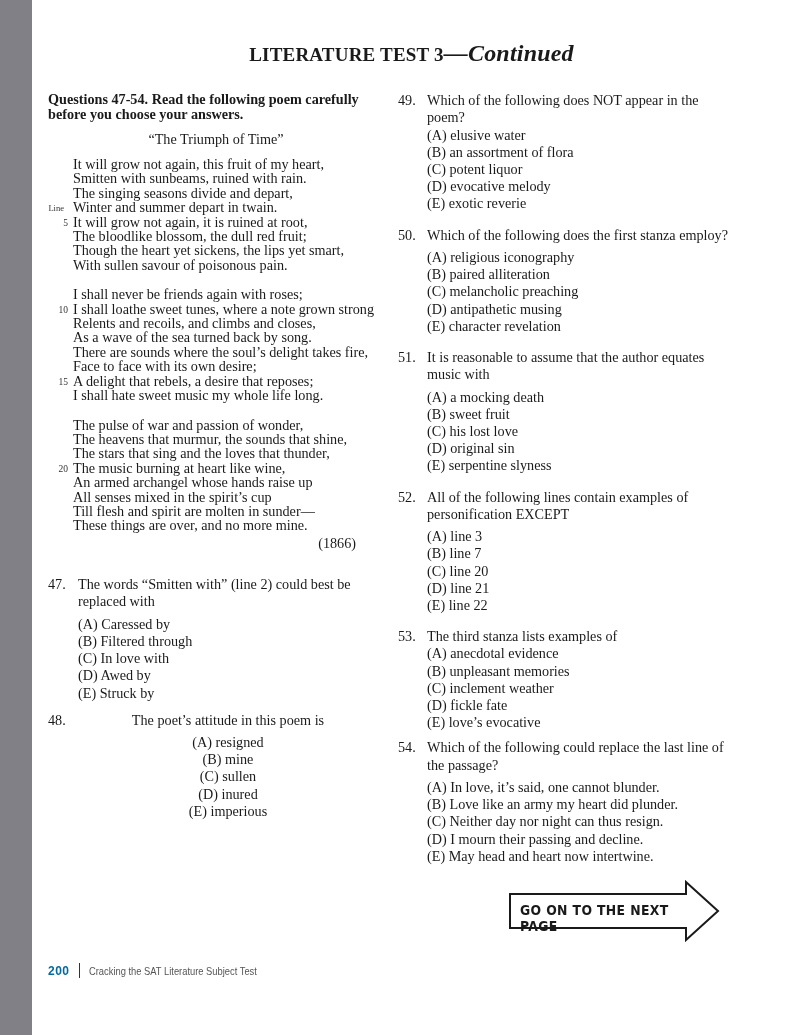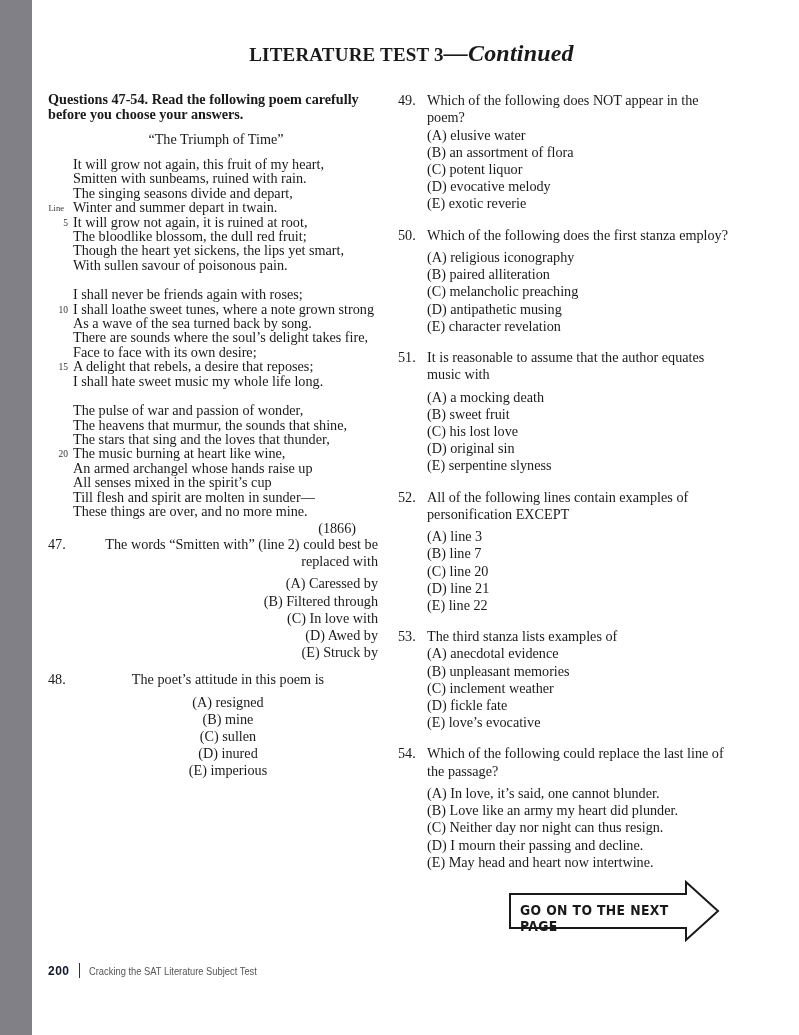--- a/index.html
+++ b/index.html
@@ -45,21 +45,21 @@
     position: absolute; left: 12px; top: 22px;
     font-family: "DejaVu Sans", "Liberation Sans", sans-serif; font-weight: bold;
     font-size: 13.5px; letter-spacing: 0.4px; color: #1a1a1a;
     transform: scaleX(0.92); transform-origin: left center;
   }
   .footer {
     position: absolute; left: 48px; top: 963px;
     font-family: "Liberation Sans", "DejaVu Sans", sans-serif; font-size: 11px; color: #555;
     display: flex; align-items: center;
   }
-  .footer .pg { font-weight: bold; color: #0f172a; font-size: 12px; letter-spacing: 0.5px; }
+  .footer .pg { font-weight: bold; color: #0369a1; font-size: 12px; letter-spacing: 0.5px; }
   .footer .sep { display: inline-block; width: 1px; height: 15px; background: #333; margin: 0 9px 0 9px; }
   .footer .book { transform: scaleX(0.85); transform-origin: left center; display: inline-block; }
 </style>
 </head>
 <body>
 
 <div class="sidebar"></div>
 
 <div class="title">
   <span>LITERATURE TEST 3</span><span class="cont">—Continued</span>
@@ -76,40 +76,41 @@
       <div class="pline"><span>The singing seasons divide and depart,</span></div>
       <div class="pline"><span class="lnum word">Line</span><span>Winter and summer depart in twain.</span></div>
       <div class="pline"><span class="lnum">5</span><span>It will grow not again, it is ruined at root,</span></div>
       <div class="pline"><span>The bloodlike blossom, the dull red fruit;</span></div>
       <div class="pline"><span>Though the heart yet sickens, the lips yet smart,</span></div>
       <div class="pline"><span>With sullen savour of poisonous pain.</span></div>
     </div>
     <div class="stanza">
       <div class="pline"><span>I shall never be friends again with roses;</span></div>
       <div class="pline"><span class="lnum">10</span><span>I shall loathe sweet tunes, where a note grown strong</span></div>
+      <div class="pline"><span>Relents and recoils, and climbs and closes,</span></div>
       <div class="pline"><span>As a wave of the sea turned back by song.</span></div>
       <div class="pline"><span>There are sounds where the soul’s delight takes fire,</span></div>
       <div class="pline"><span>Face to face with its own desire;</span></div>
       <div class="pline"><span class="lnum">15</span><span>A delight that rebels, a desire that reposes;</span></div>
       <div class="pline"><span>I shall hate sweet music my whole life long.</span></div>
     </div>
     <div class="stanza">
       <div class="pline"><span>The pulse of war and passion of wonder,</span></div>
       <div class="pline"><span>The heavens that murmur, the sounds that shine,</span></div>
       <div class="pline"><span>The stars that sing and the loves that thunder,</span></div>
       <div class="pline"><span class="lnum">20</span><span>The music burning at heart like wine,</span></div>
       <div class="pline"><span>An armed archangel whose hands raise up</span></div>
       <div class="pline"><span>All senses mixed in the spirit’s cup</span></div>
       <div class="pline"><span>Till flesh and spirit are molten in sunder—</span></div>
       <div class="pline"><span>These things are over, and no more mine.</span></div>
     </div>
     <div class="year">(1866)</div>
   </div>
 
-  <div class="q q-left" style="text-align:right;">
+  <div class="q q-left" style="margin-top:26px;">
     <div class="stem"><span class="num">47.</span><span>The words “Smitten with” (line 2) could best be replaced with</span></div>
     <div class="opts">
       <div class="opt">(A) Caressed by</div>
       <div class="opt">(B) Filtered through</div>
       <div class="opt">(C) In love with</div>
       <div class="opt">(D) Awed by</div>
       <div class="opt">(E) Struck by</div>
     </div>
   </div>
 
@@ -174,21 +175,21 @@
     <div class="stem"><span class="num">53.</span><span>The third stanza lists examples of</span></div>
     <div class="opts tight">
       <div class="opt">(A) anecdotal evidence</div>
       <div class="opt">(B) unpleasant memories</div>
       <div class="opt">(C) inclement weather</div>
       <div class="opt">(D) fickle fate</div>
       <div class="opt">(E) love’s evocative</div>
     </div>
   </div>
 
-  <div class="q" style="margin-top:14px;">
+  <div class="q" style="margin-top:8px;">
     <div class="stem"><span class="num">54.</span><span>Which of the following could replace the last line of the passage?</span></div>
     <div class="opts">
       <div class="opt">(A) In love, it’s said, one cannot blunder.</div>
       <div class="opt">(B) Love like an army my heart did plunder.</div>
       <div class="opt">(C) Neither day nor night can thus resign.</div>
       <div class="opt">(D) I mourn their passing and decline.</div>
       <div class="opt">(E) May head and heart now intertwine.</div>
     </div>
   </div>
 </div>

